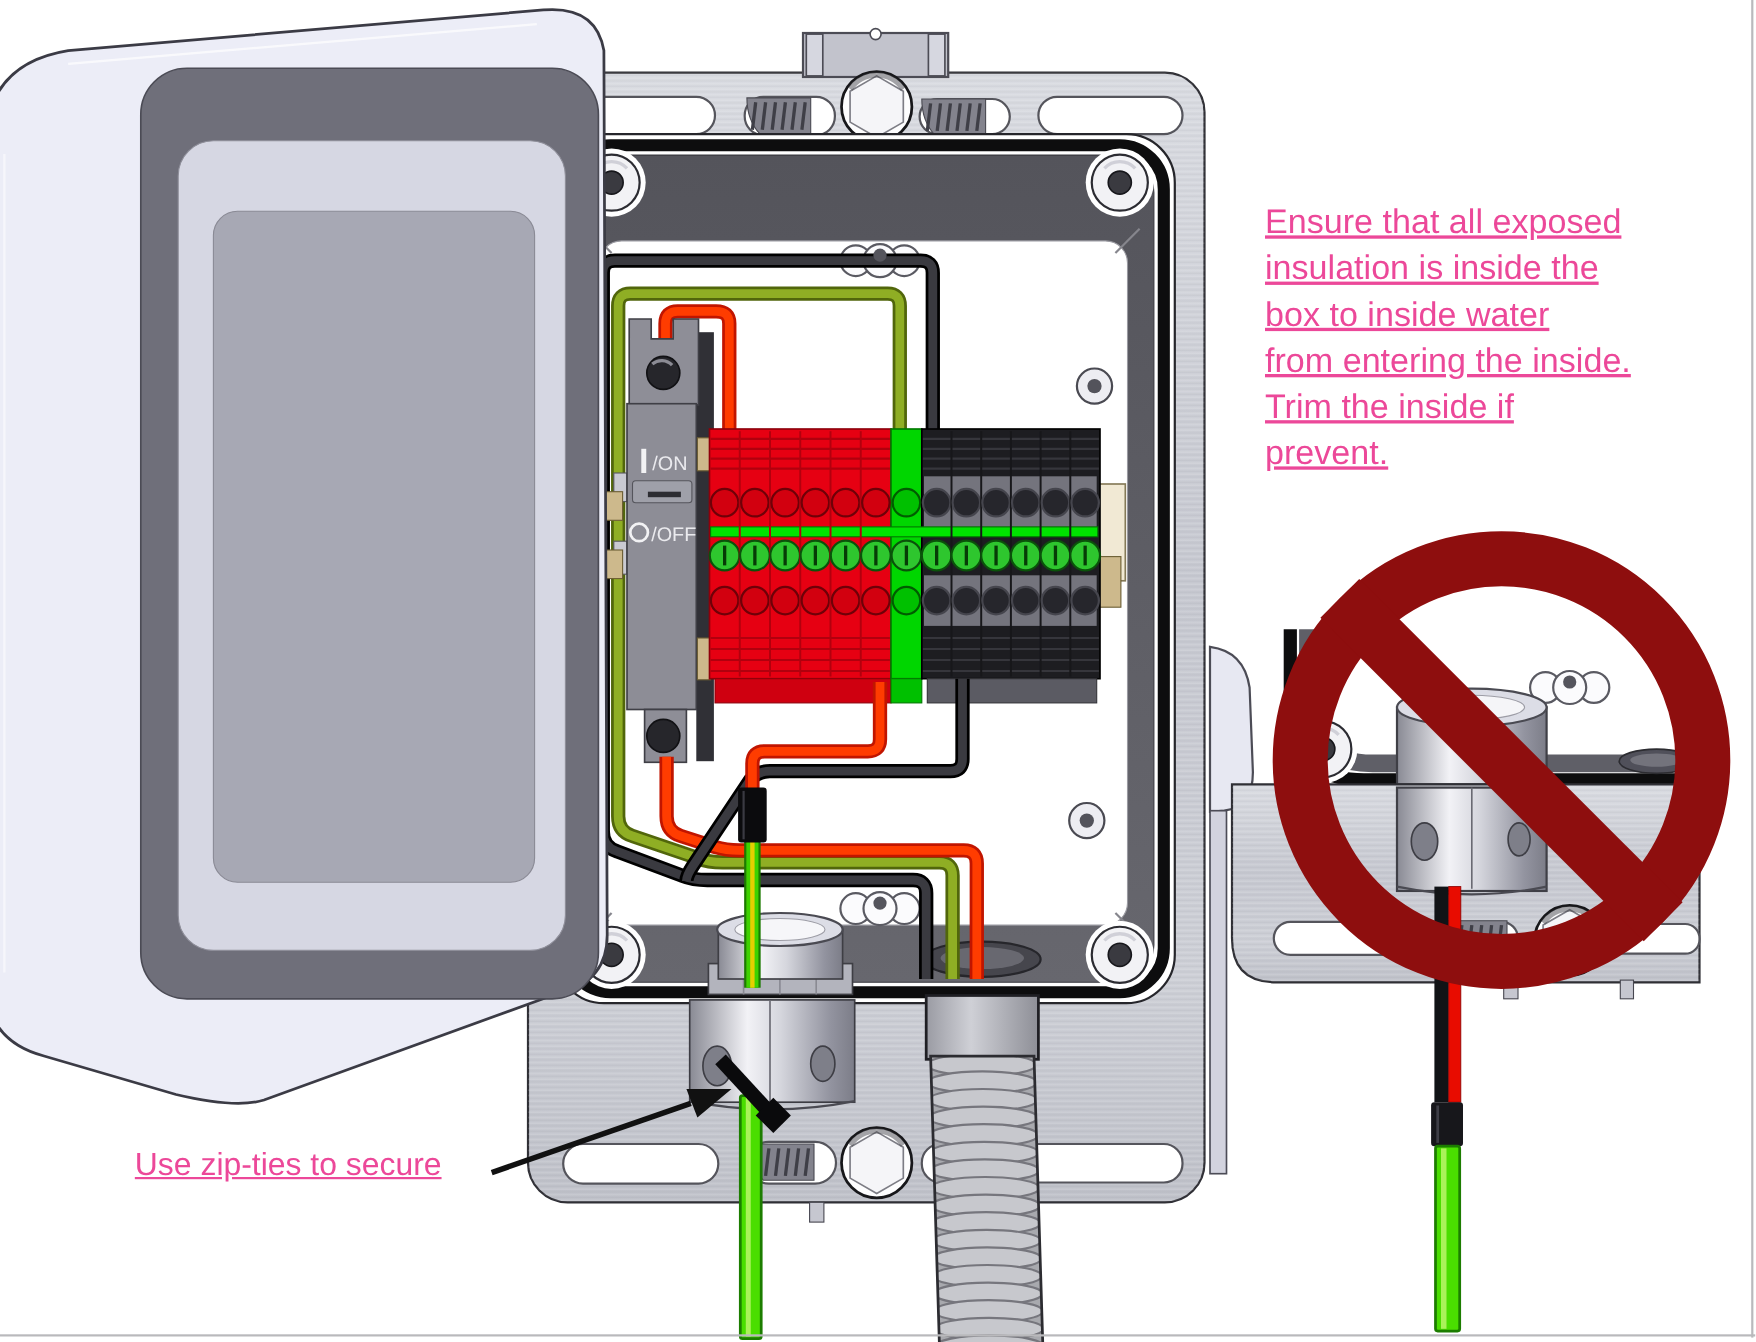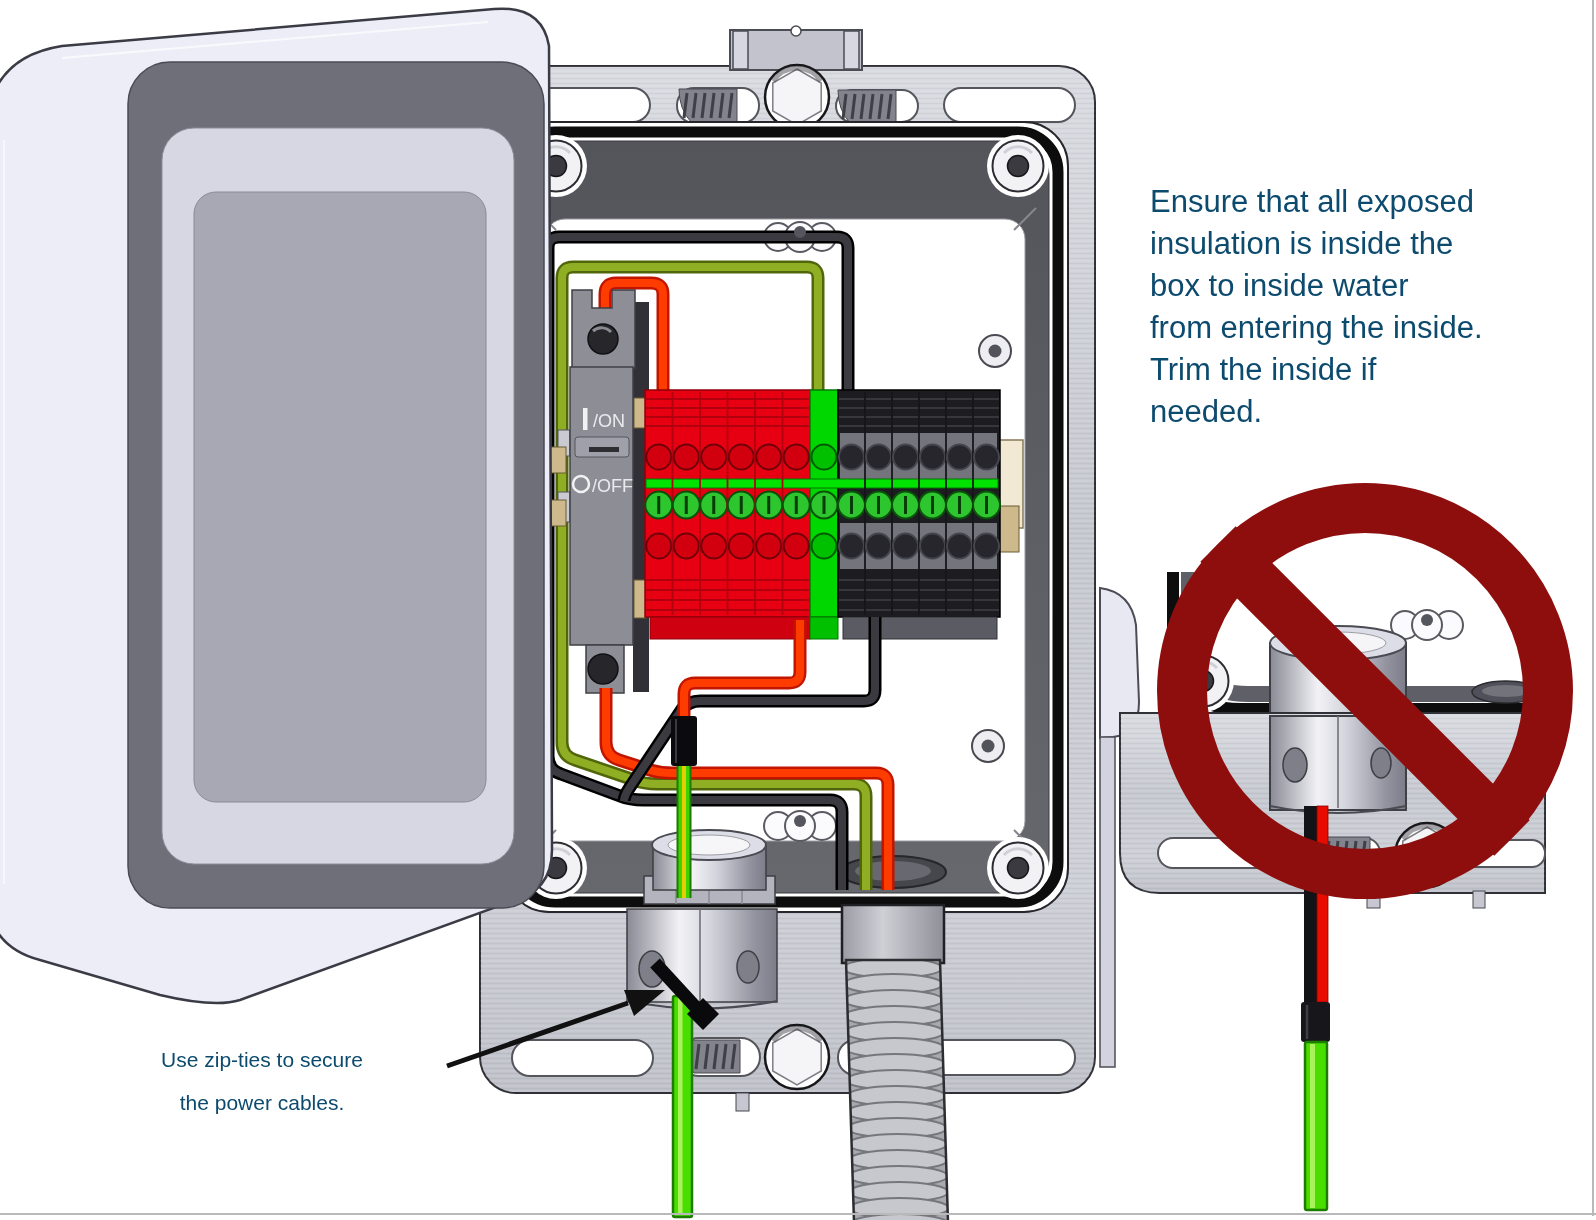--- a/index.html
+++ b/index.html
@@ -1,21 +1,21 @@
 <!DOCTYPE html>
 <html style="--terminal_red: #e60012; --terminal_green: #00d600; --terminal_black: #1d1d21; --screw_green: #2ec62e; --wire_black: #3a3a40; --wire_olive: #8fae24; --wire_red: #ff3c00; --ground_green: #3fd200; --ground_yellow: #e6cf00; --cable_green: #4ade00; --prohibition_red: #8e0e0e; --plate_metal: #c9cbd3; --lid_metal: #ecedf7; --gasket_black: #0d0d0e; --conduit_gray: #a8a9ae; --din_tan: #cdb98c;"><head>
 <meta charset="utf-8">
 <style>
   html,body{margin:0;padding:0;background:#ffffff;}
   .stage{position:relative;width:1596px;height:1220px;background:#fff;overflow:hidden;
          font-family:"Liberation Sans",sans-serif;}
   .stage svg{position:absolute;left:0;top:0;}
-  .note{position:absolute;color:#0c4a6e;}
+  .note{position:absolute;color:#ec4899;text-decoration:underline;}
   .note-right{left:1150px;top:181px;width:410px;font-size:31px;line-height:42px;text-align:left;}
-  .note-left{left:84px;top:1038px;width:356px;font-size:21px;line-height:43px;text-align:center;}
+  .note-left{left:84px;top:1038px;width:356px;font-size:29px;line-height:43px;text-align:center;}
   .hairline-r{position:absolute;right:2px;top:0;width:2px;height:1216px;background:#b9b9bc;}
   .hairline-b{position:absolute;left:0;top:1213px;width:1596px;height:2px;background:#b9b9bc;}
 </style>
 </head>
 <body>
 
 <div class="stage">
 
 <svg width="1596" height="1220" viewBox="0 0 1596 1220">
   <defs>
@@ -411,22 +411,21 @@
     </g>
   </g>
 </svg>
 
 <div class="note note-right">
   <div>Ensure that all exposed</div>
   <div>insulation is inside the</div>
   <div>box to inside water</div>
   <div>from entering the inside.</div>
   <div>Trim the inside if</div>
-  <div>needed.</div>
+  <div>prevent.</div>
 </div>
 <div class="note note-left">
   <div>Use zip-ties to secure</div>
-  <div>the power cables.</div>
 </div>
 
 <div class="hairline-r"></div>
 <div class="hairline-b"></div>
 </div>
 
 </body></html>

